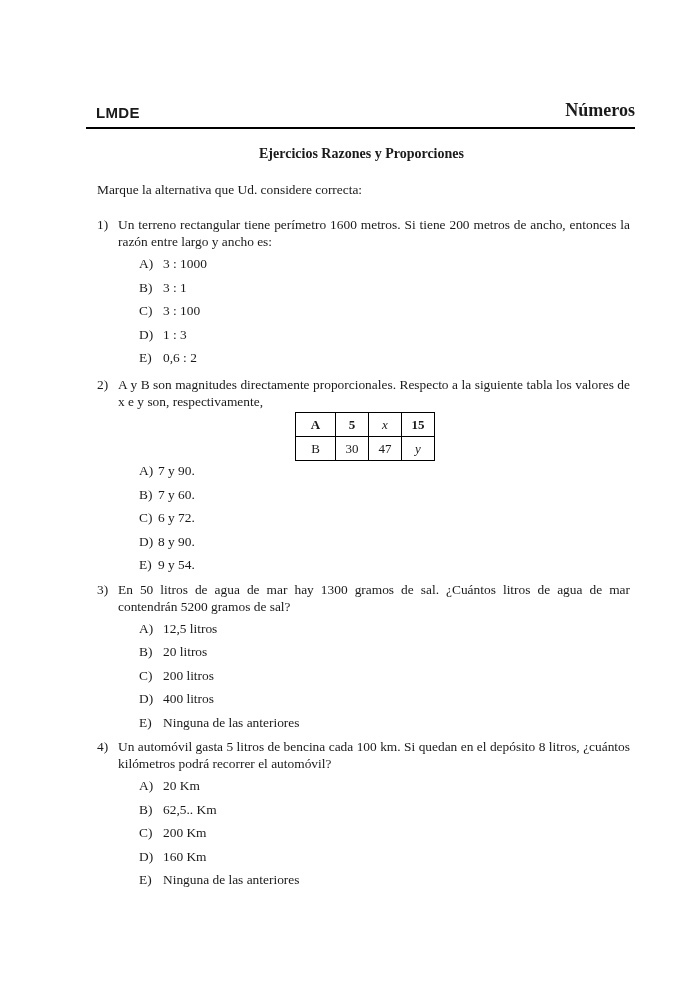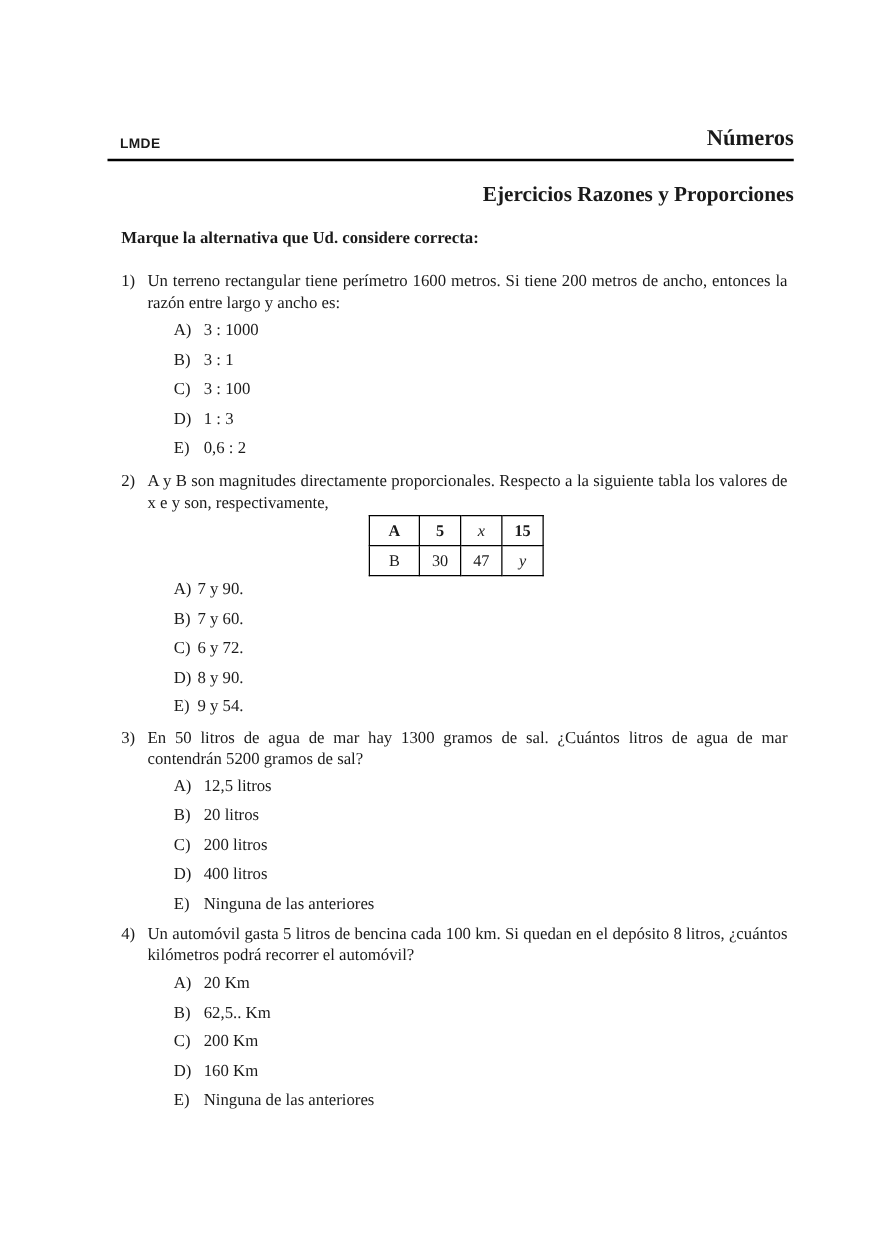--- a/index.html
+++ b/index.html
@@ -18,53 +18,53 @@
     top: 100px;
     left: 88px;
     width: 547px;
     display: flex;
     justify-content: space-between;
     align-items: flex-end;
   }
   .header-left {
     font-family: "Liberation Sans", sans-serif;
     font-weight: bold;
-    font-size: 11px;
+    font-size: 15px;
     letter-spacing: 0.3px;
     padding-left: 8px;
   }
   .header-right {
     font-weight: bold;
     font-size: 18px;
   }
   .rule {
     position: absolute;
     top: 127px;
     left: 86px;
     width: 549px;
     border-top: 2px solid #000;
   }
   .title {
     position: absolute;
     top: 146px;
     left: 88px;
     width: 547px;
-    text-align: right;
+    text-align: center;
     font-weight: bold;
-    font-size: 17px;
+    font-size: 14px;
   }
   .content {
     position: absolute;
     top: 181px;
     left: 97px;
     width: 533px;
     font-size: 13.4px;
     line-height: 17px;
   }
-  .instruction { margin: 0 0 18px 0; font-weight: bold; }
+  .instruction { margin: 0 0 18px 0; }
   .question { display: flex; }
   .q-num { width: 21px; flex: none; }
   .q-body { flex: 1; text-align: justify; }
   .options {
     margin: 6px 0 10px 42px;
   }
   .option {
     display: flex;
     line-height: 16px;
     margin-bottom: 7.5px;

